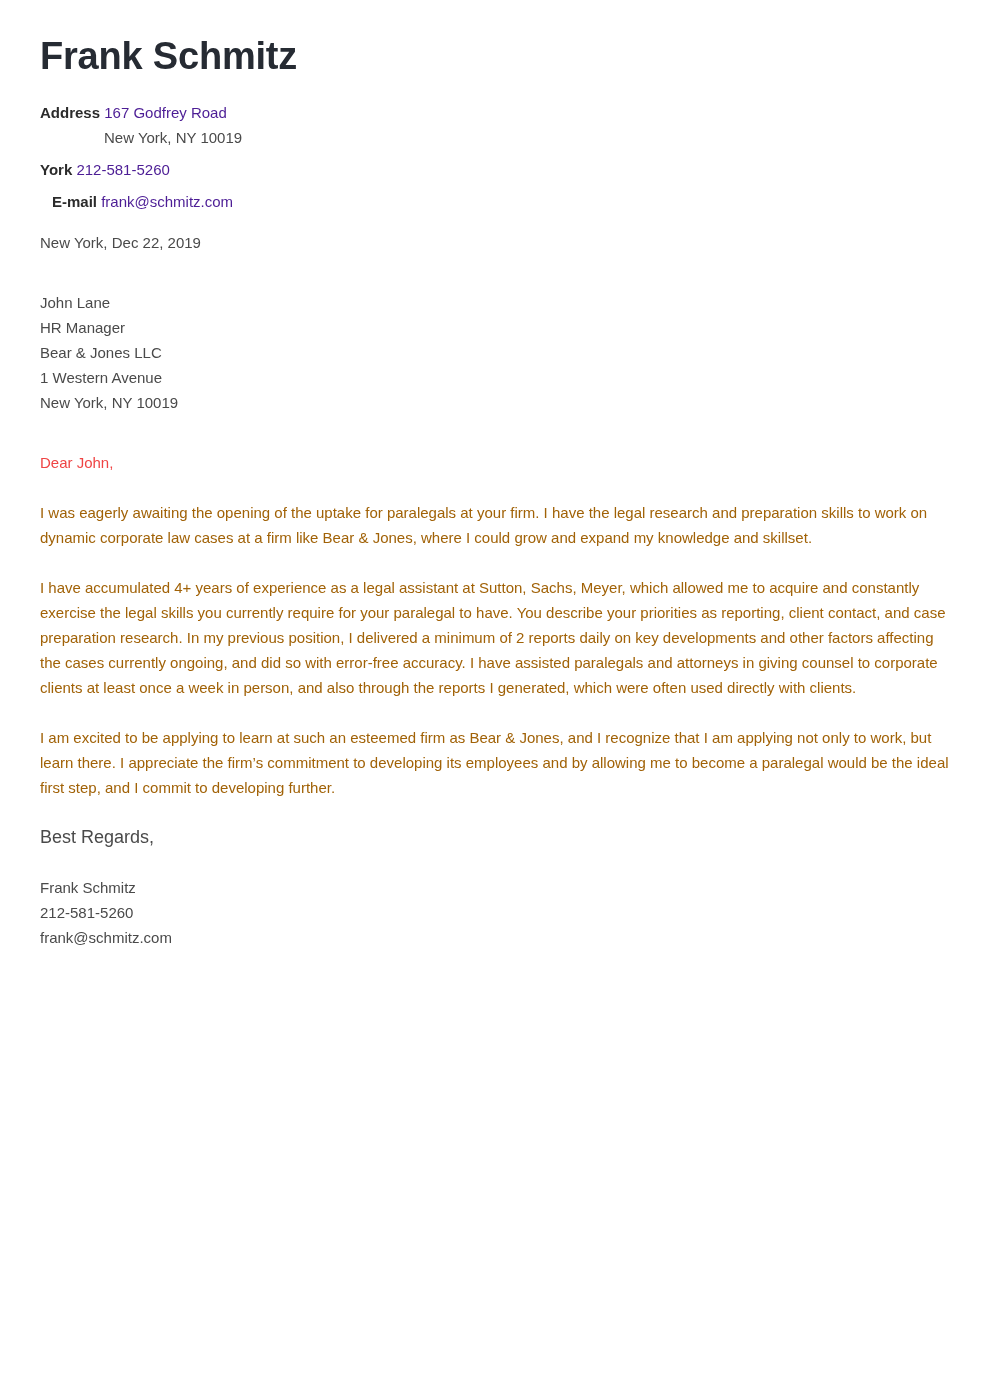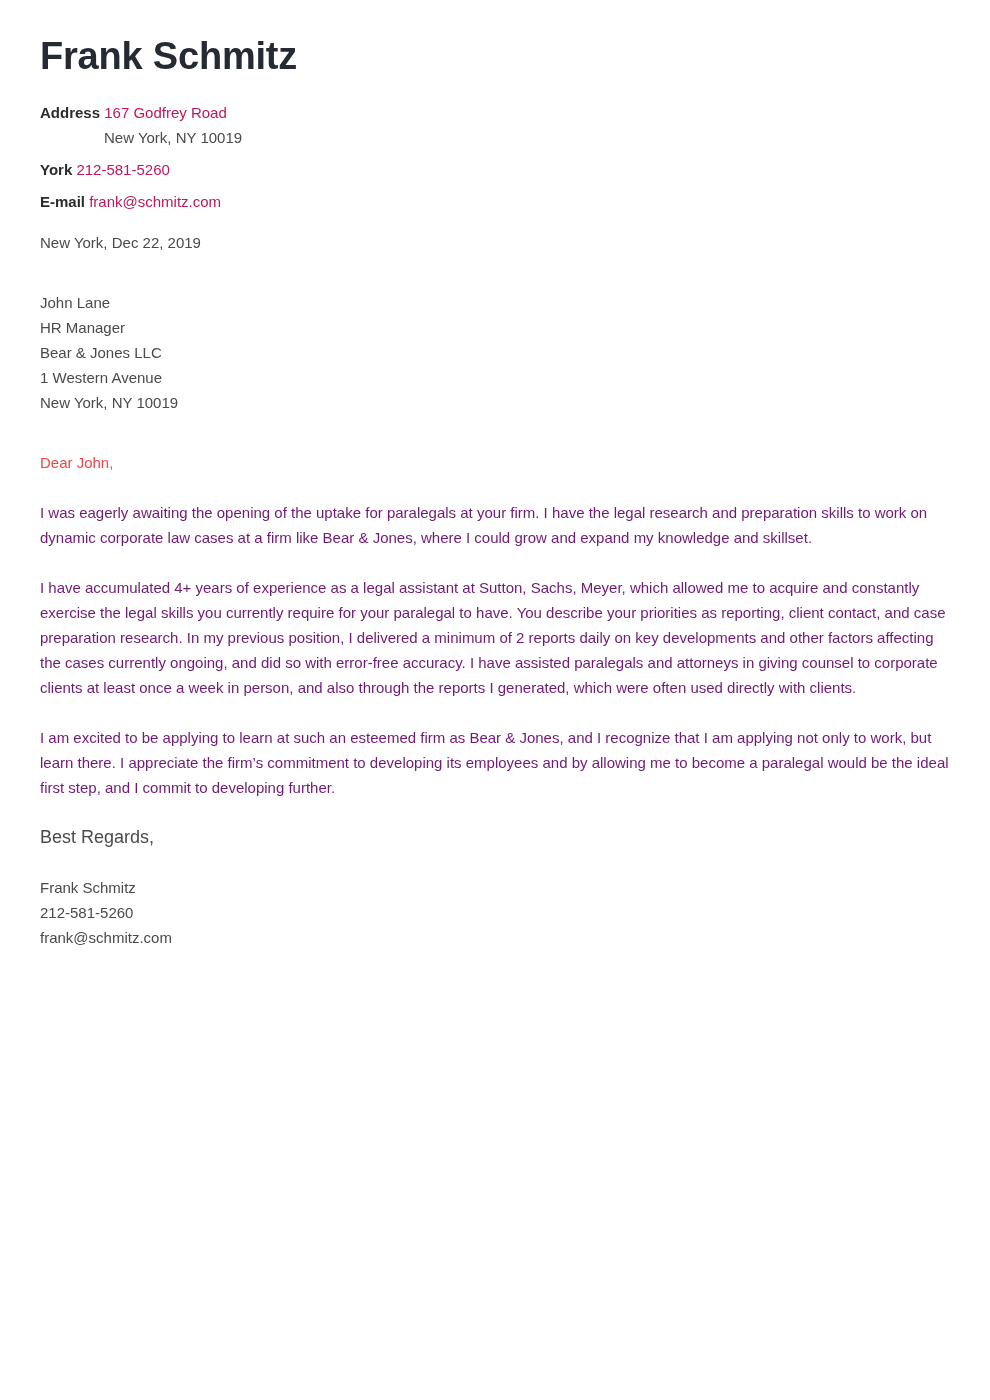--- a/index.html
+++ b/index.html
@@ -48,29 +48,29 @@
     font-size: 15px;
     line-height: 25px;
     color: #4a4a4a;
     white-space: nowrap;
   }
   .contact-label {
     font-weight: bold;
     color: #2b2b2b;
   }
   .contact-value {
-    color: #be185d;
+    color: #4c1d95;
   }
   .contact-value-extra {
     display: block;
     padding-left: 64px;
     color: #4a4a4a;
   }
   .contact-row.row-phone { margin-top: 7px; }
-  .contact-row.row-email { margin-top: 7px; }
+  .contact-row.row-email { margin-top: 7px; margin-left: 12px; }
 
   
   .date-line {
     font-size: 15px;
     line-height: 25px;
     margin-top: 16px;
     color: #4a4a4a;
   }
 
   
@@ -86,21 +86,21 @@
   
   .salutation {
     font-size: 15px;
     line-height: 25px;
     margin-top: 35px;
     color: #ef4444;
   }
   .body-paragraph {
     font-size: 15px;
     line-height: 25px;
-    color: #701a75;
+    color: #a16207;
     margin-top: 25px;
     text-align: left;
   }
 
   .closing {
     font-size: 18px;
     line-height: 25px;
     color: #4a4a4a;
     margin-top: 25px;
   }

